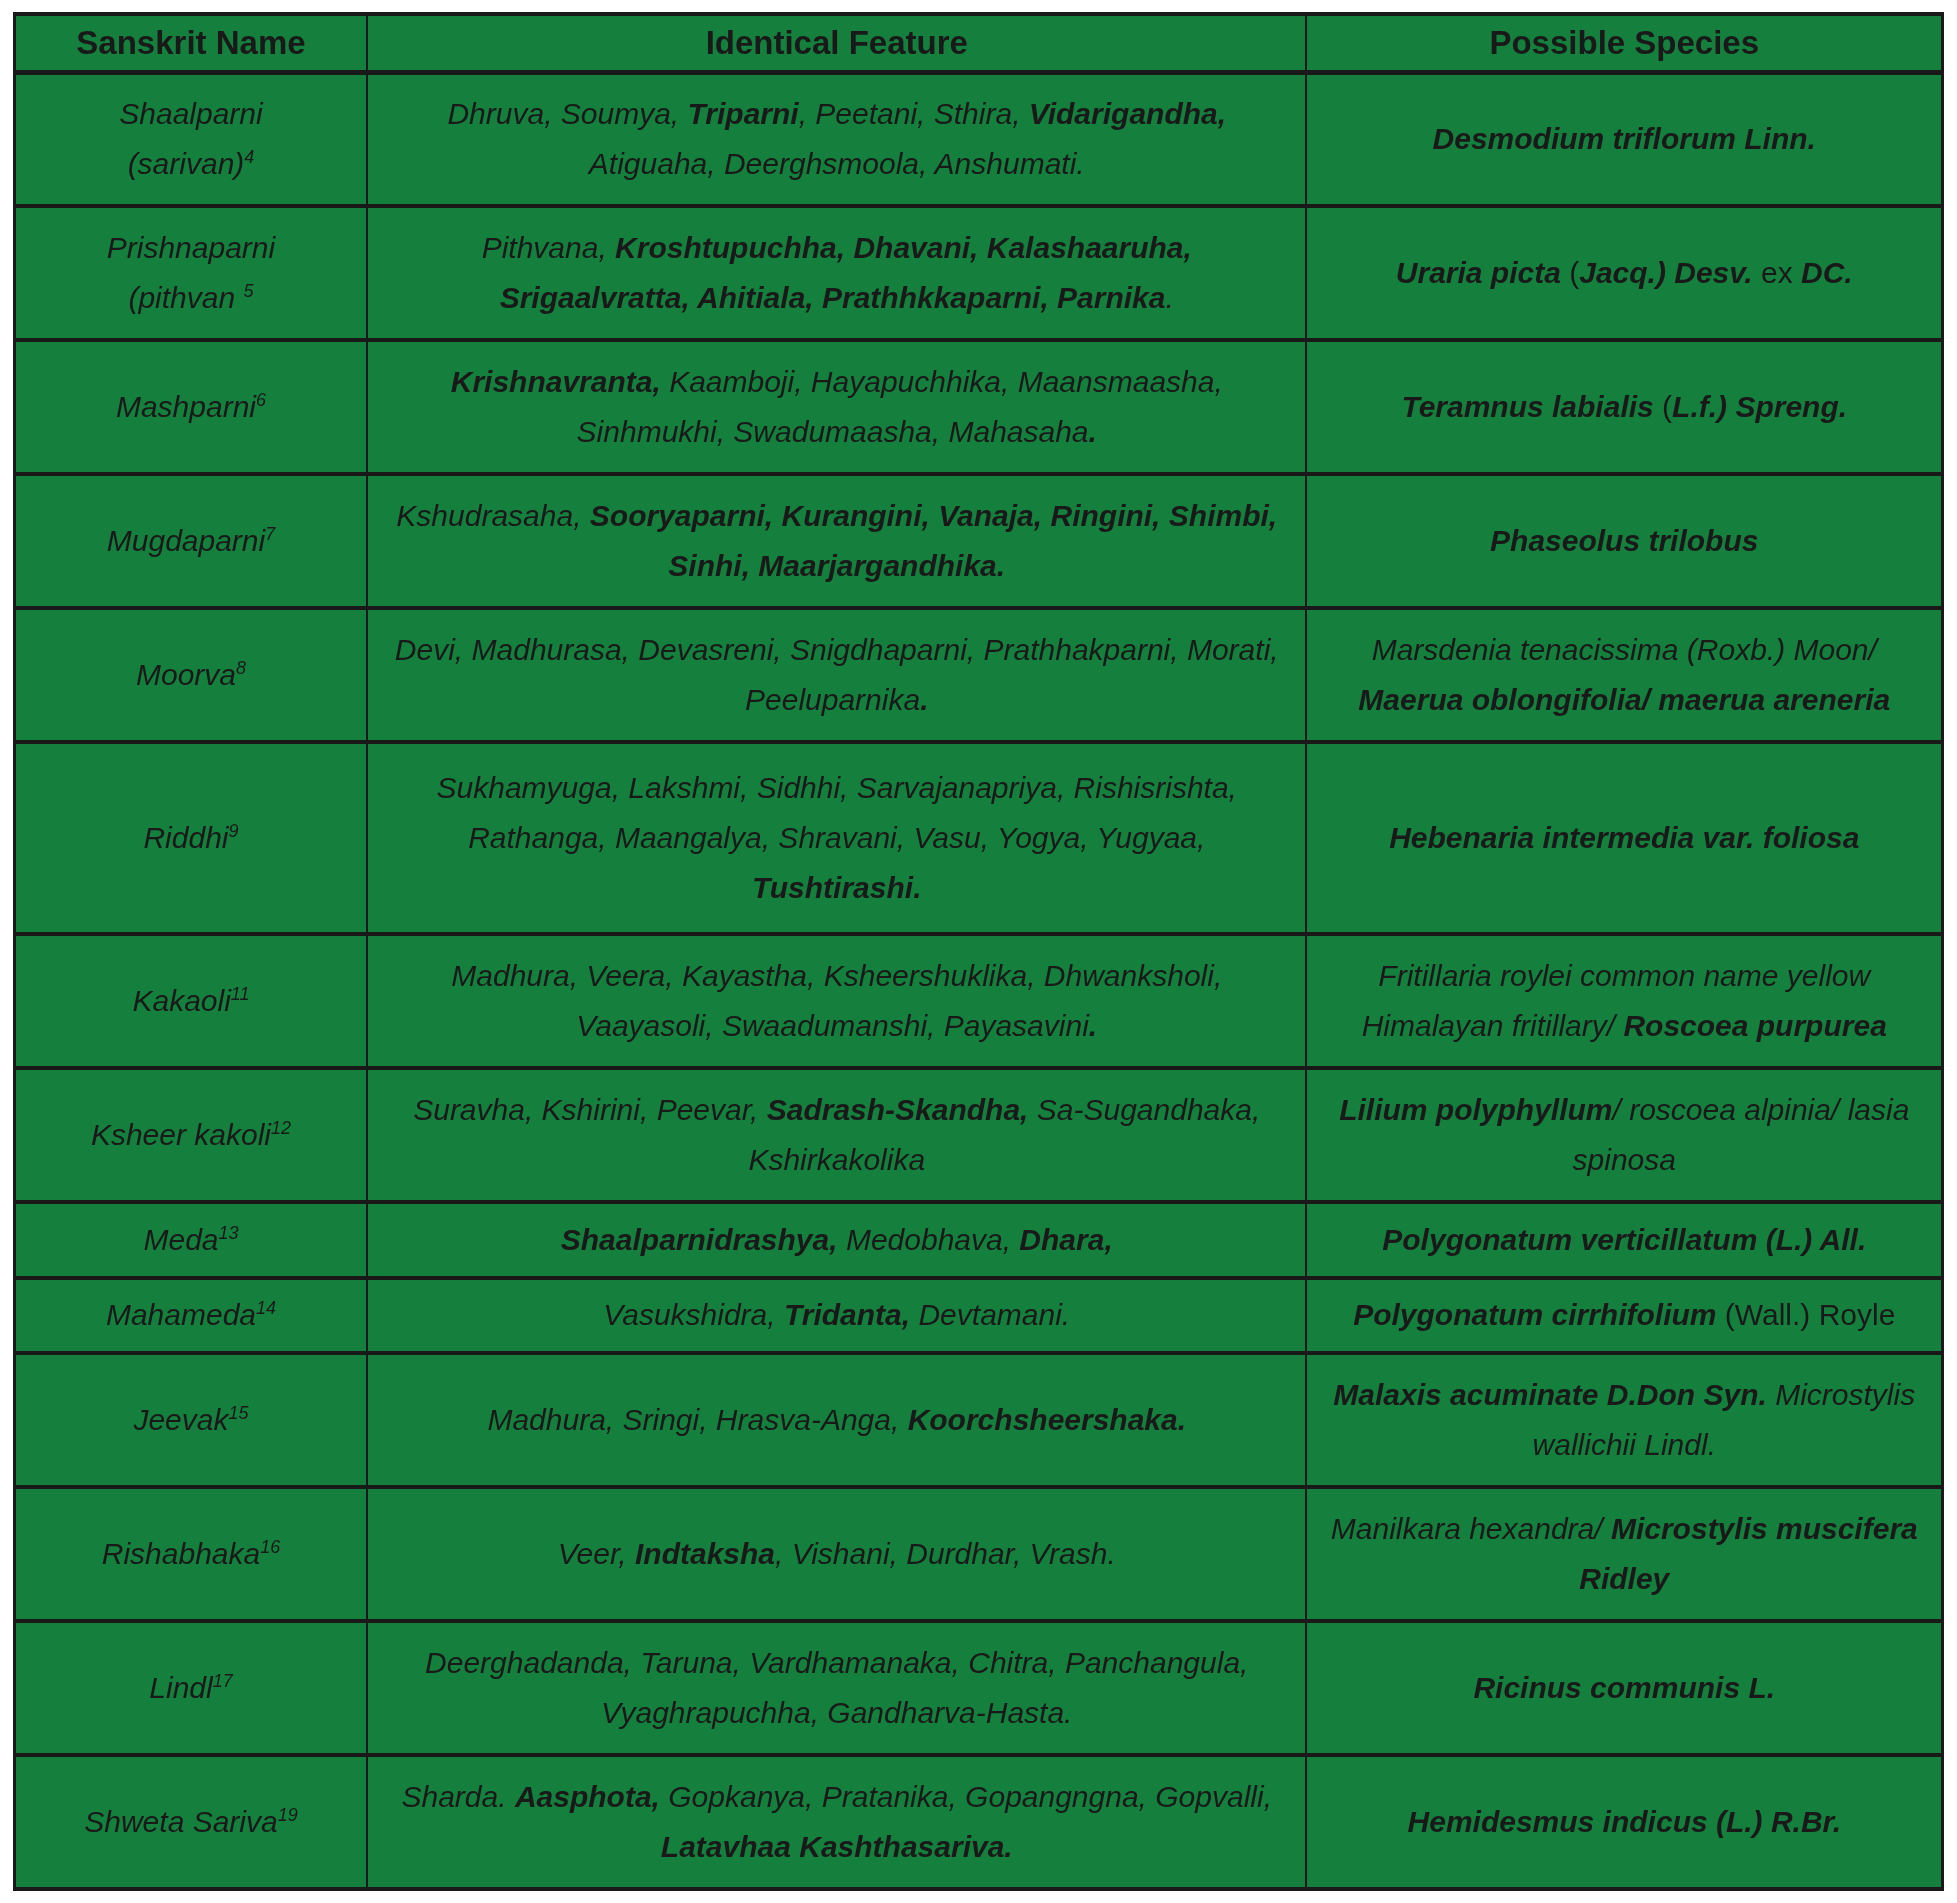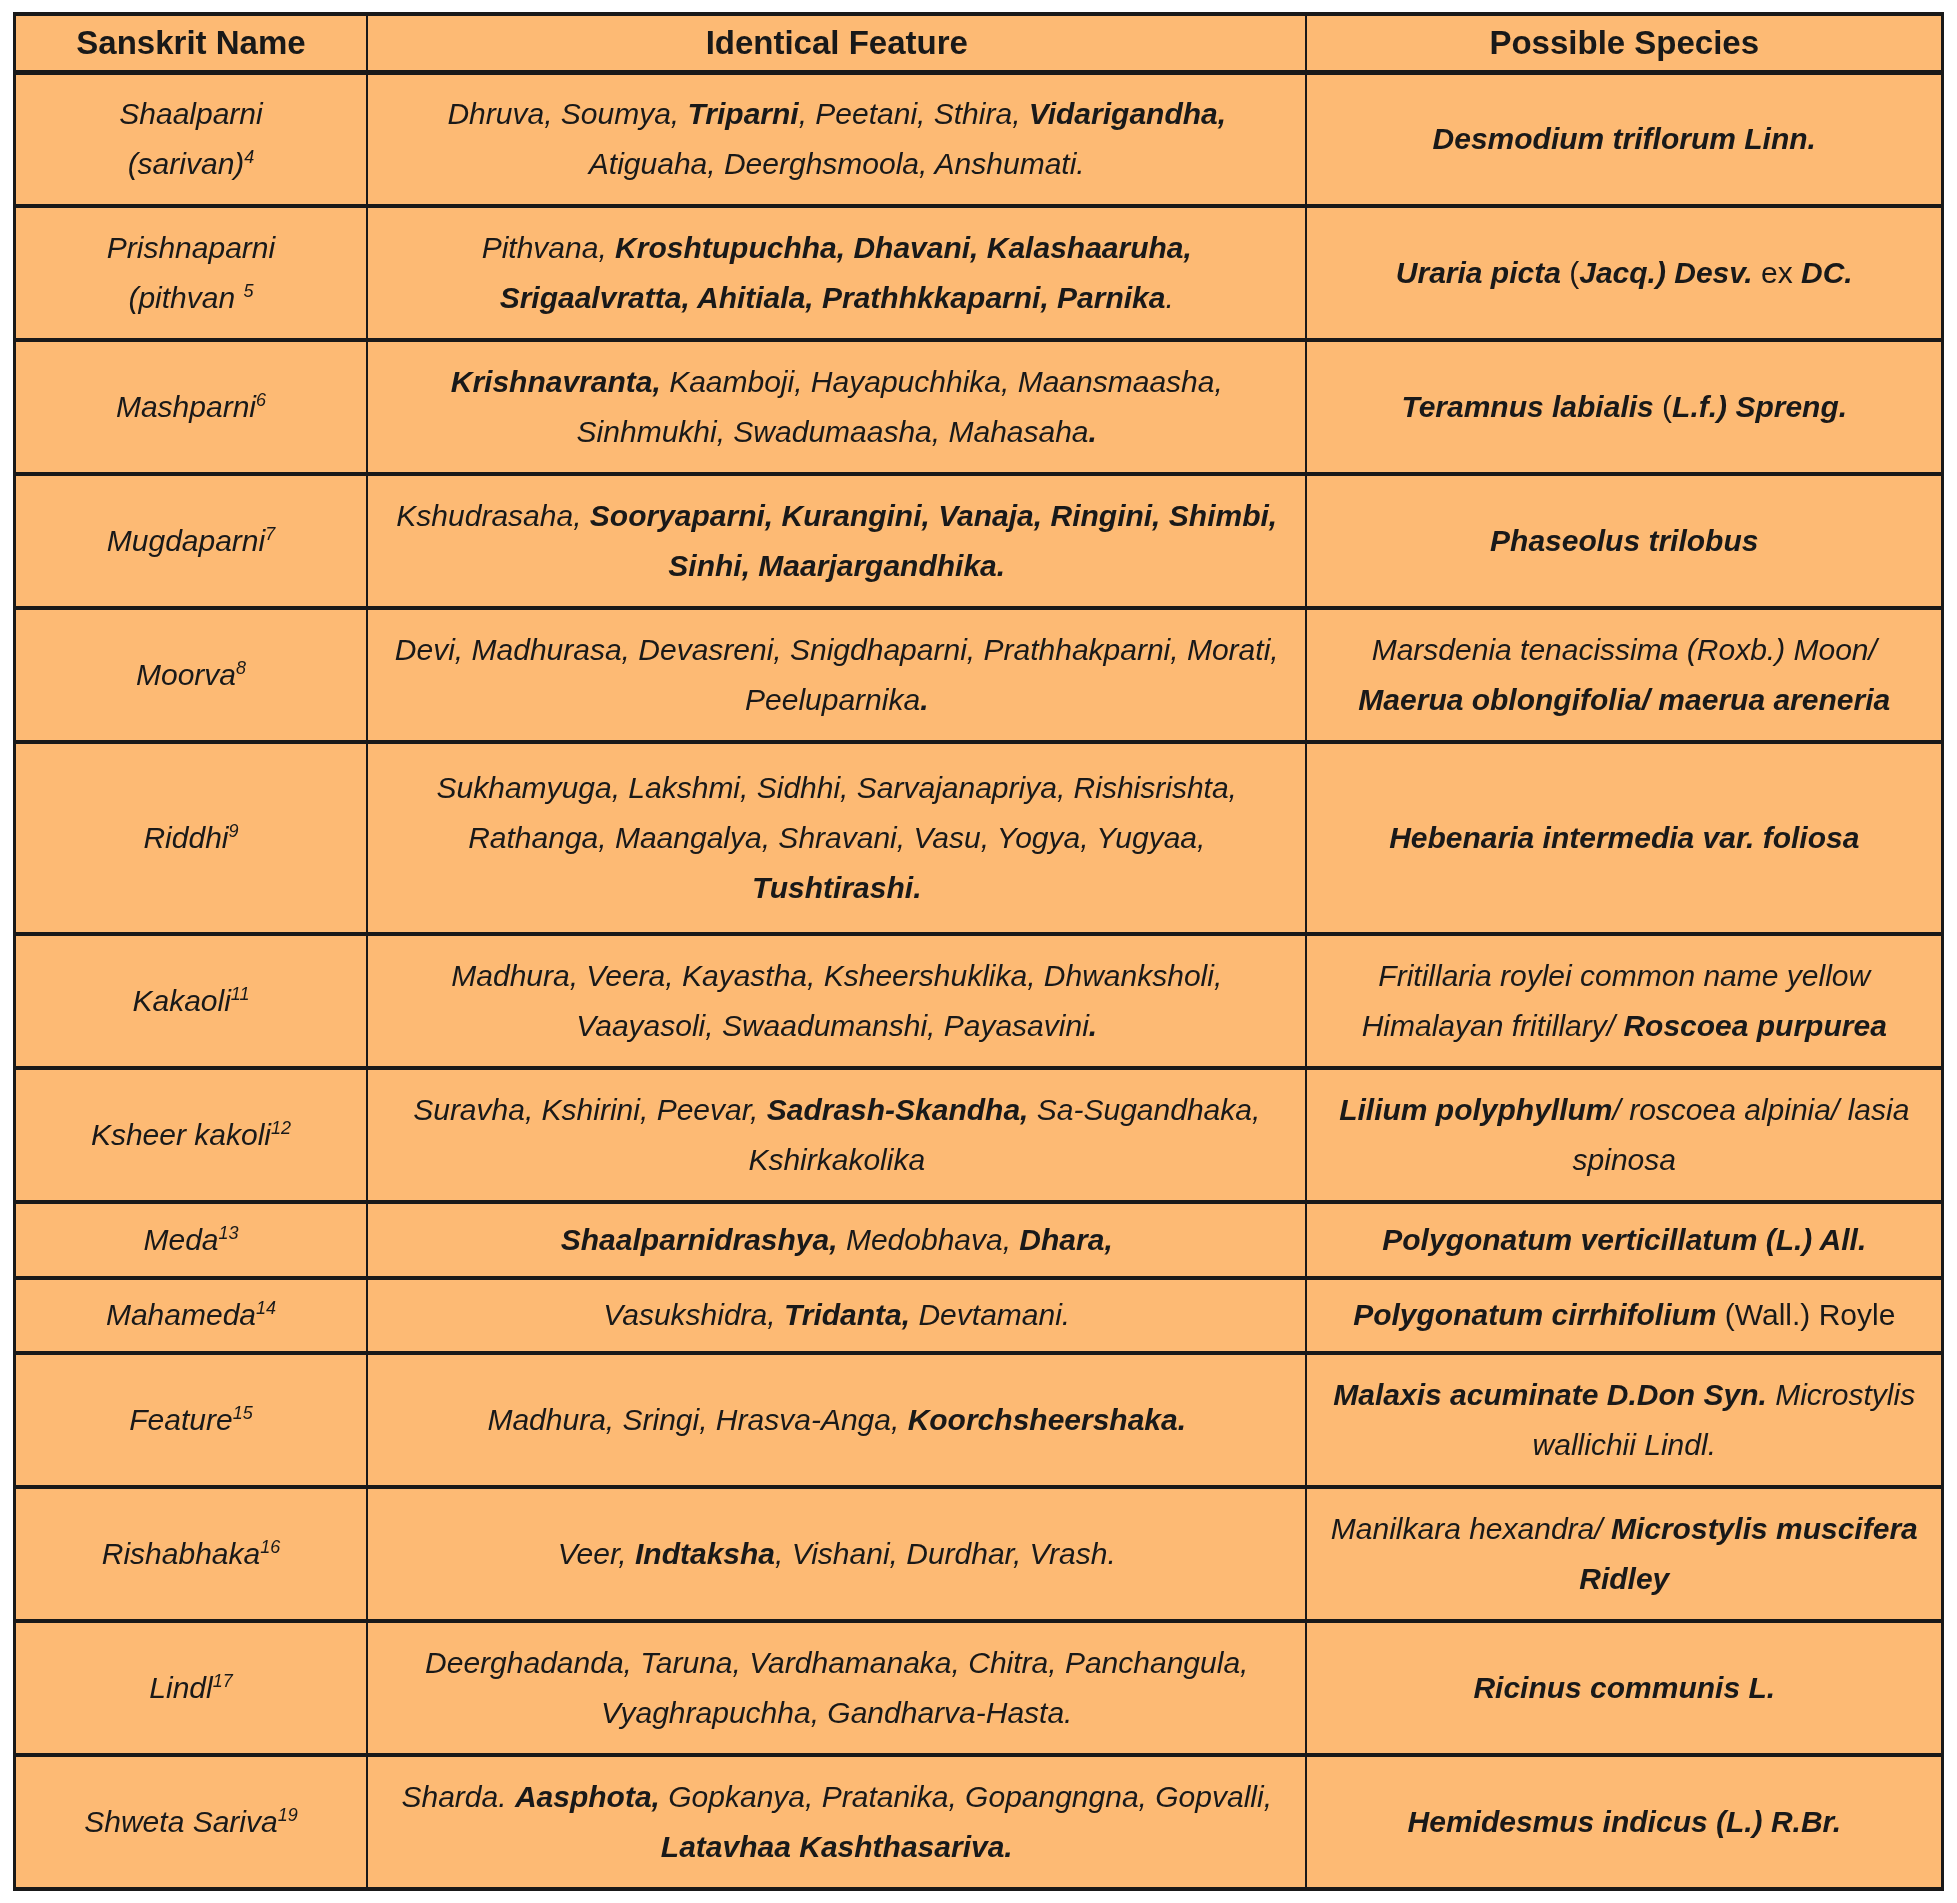--- a/index.html
+++ b/index.html
@@ -13,21 +13,21 @@
     box-sizing: border-box;
     padding: 12px 12.8px;
     background: #ffffff;
     font-family: "Liberation Sans", sans-serif;
   }
   table.species-table {
     width: 100%;
     height: 100%;
     border-collapse: collapse;
     table-layout: fixed;
-    background: #fdba74;
+    background: #15803d;
     color: #191919;
     border: 3.7px solid #191919;
     font-style: italic;
   }
   col.c-name    { width: 18.3%; }
   col.c-feature { width: 48.7%; }
   col.c-species { width: 33.0%; }
   th, td {
     border: 2.7px solid #191919;
     border-top-width: 4.6px;
@@ -122,21 +122,21 @@
           <td><span>Meda</span><sup>13</sup></td>
           <td><span class="b">Shaalparnidrashya,</span><span> Medobhava, </span><span class="b">Dhara,</span></td>
           <td><span class="b">Polygonatum verticillatum (L.) All.</span></td>
         </tr>
         <tr>
           <td><span>Mahameda</span><sup>14</sup></td>
           <td><span>Vasukshidra, </span><span class="b">Tridanta,</span><span> Devtamani.</span></td>
           <td><span class="b">Polygonatum cirrhifolium</span><span class="u"> (Wall.) Royle</span></td>
         </tr>
         <tr>
-          <td><span>Feature</span><sup>15</sup></td>
+          <td><span>Jeevak</span><sup>15</sup></td>
           <td><span>Madhura, Sringi, Hrasva-Anga, </span><span class="b">Koorchsheershaka.</span></td>
           <td><span class="b">Malaxis acuminate D.Don Syn.</span><span> Microstylis wallichii Lindl.</span></td>
         </tr>
         <tr>
           <td><span>Rishabhaka</span><sup>16</sup></td>
           <td><span>Veer, </span><span class="b">Indtaksha</span><span>, Vishani, Durdhar, Vrash.</span></td>
           <td><span>Manilkara hexandra/ </span><span class="b">Microstylis muscifera Ridley</span></td>
         </tr>
         <tr>
           <td><span>Lindl</span><sup>17</sup></td>

